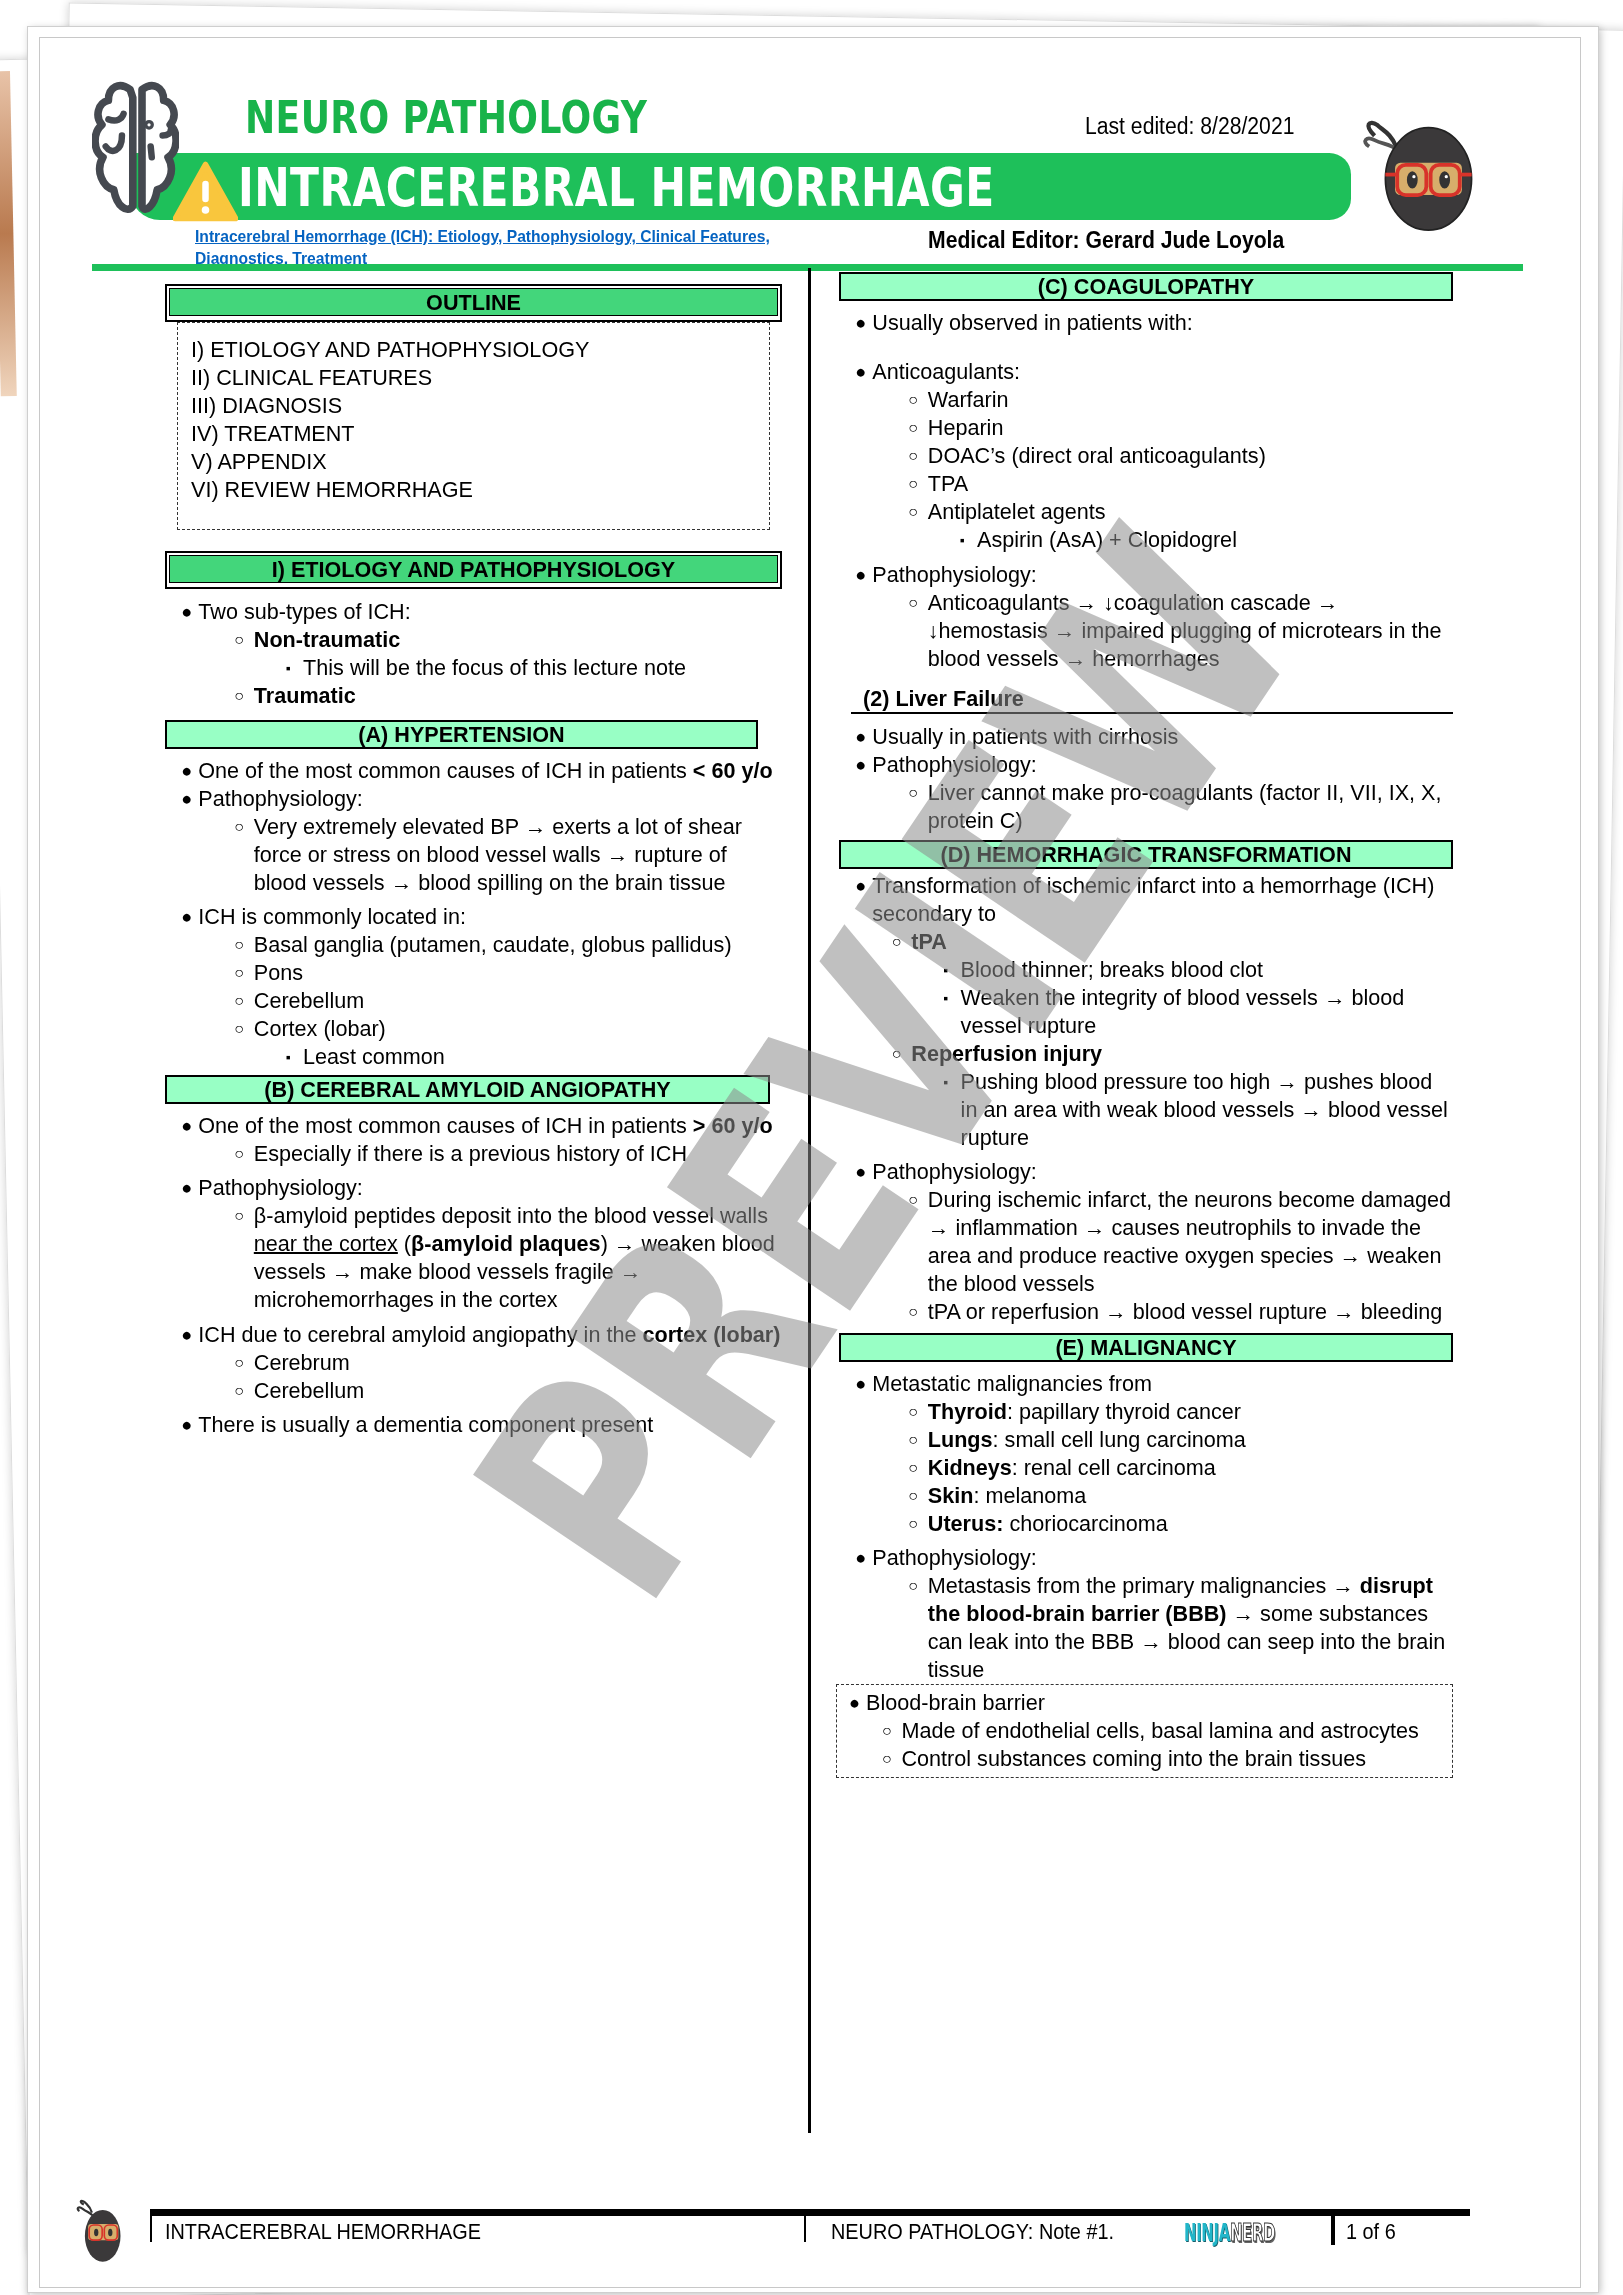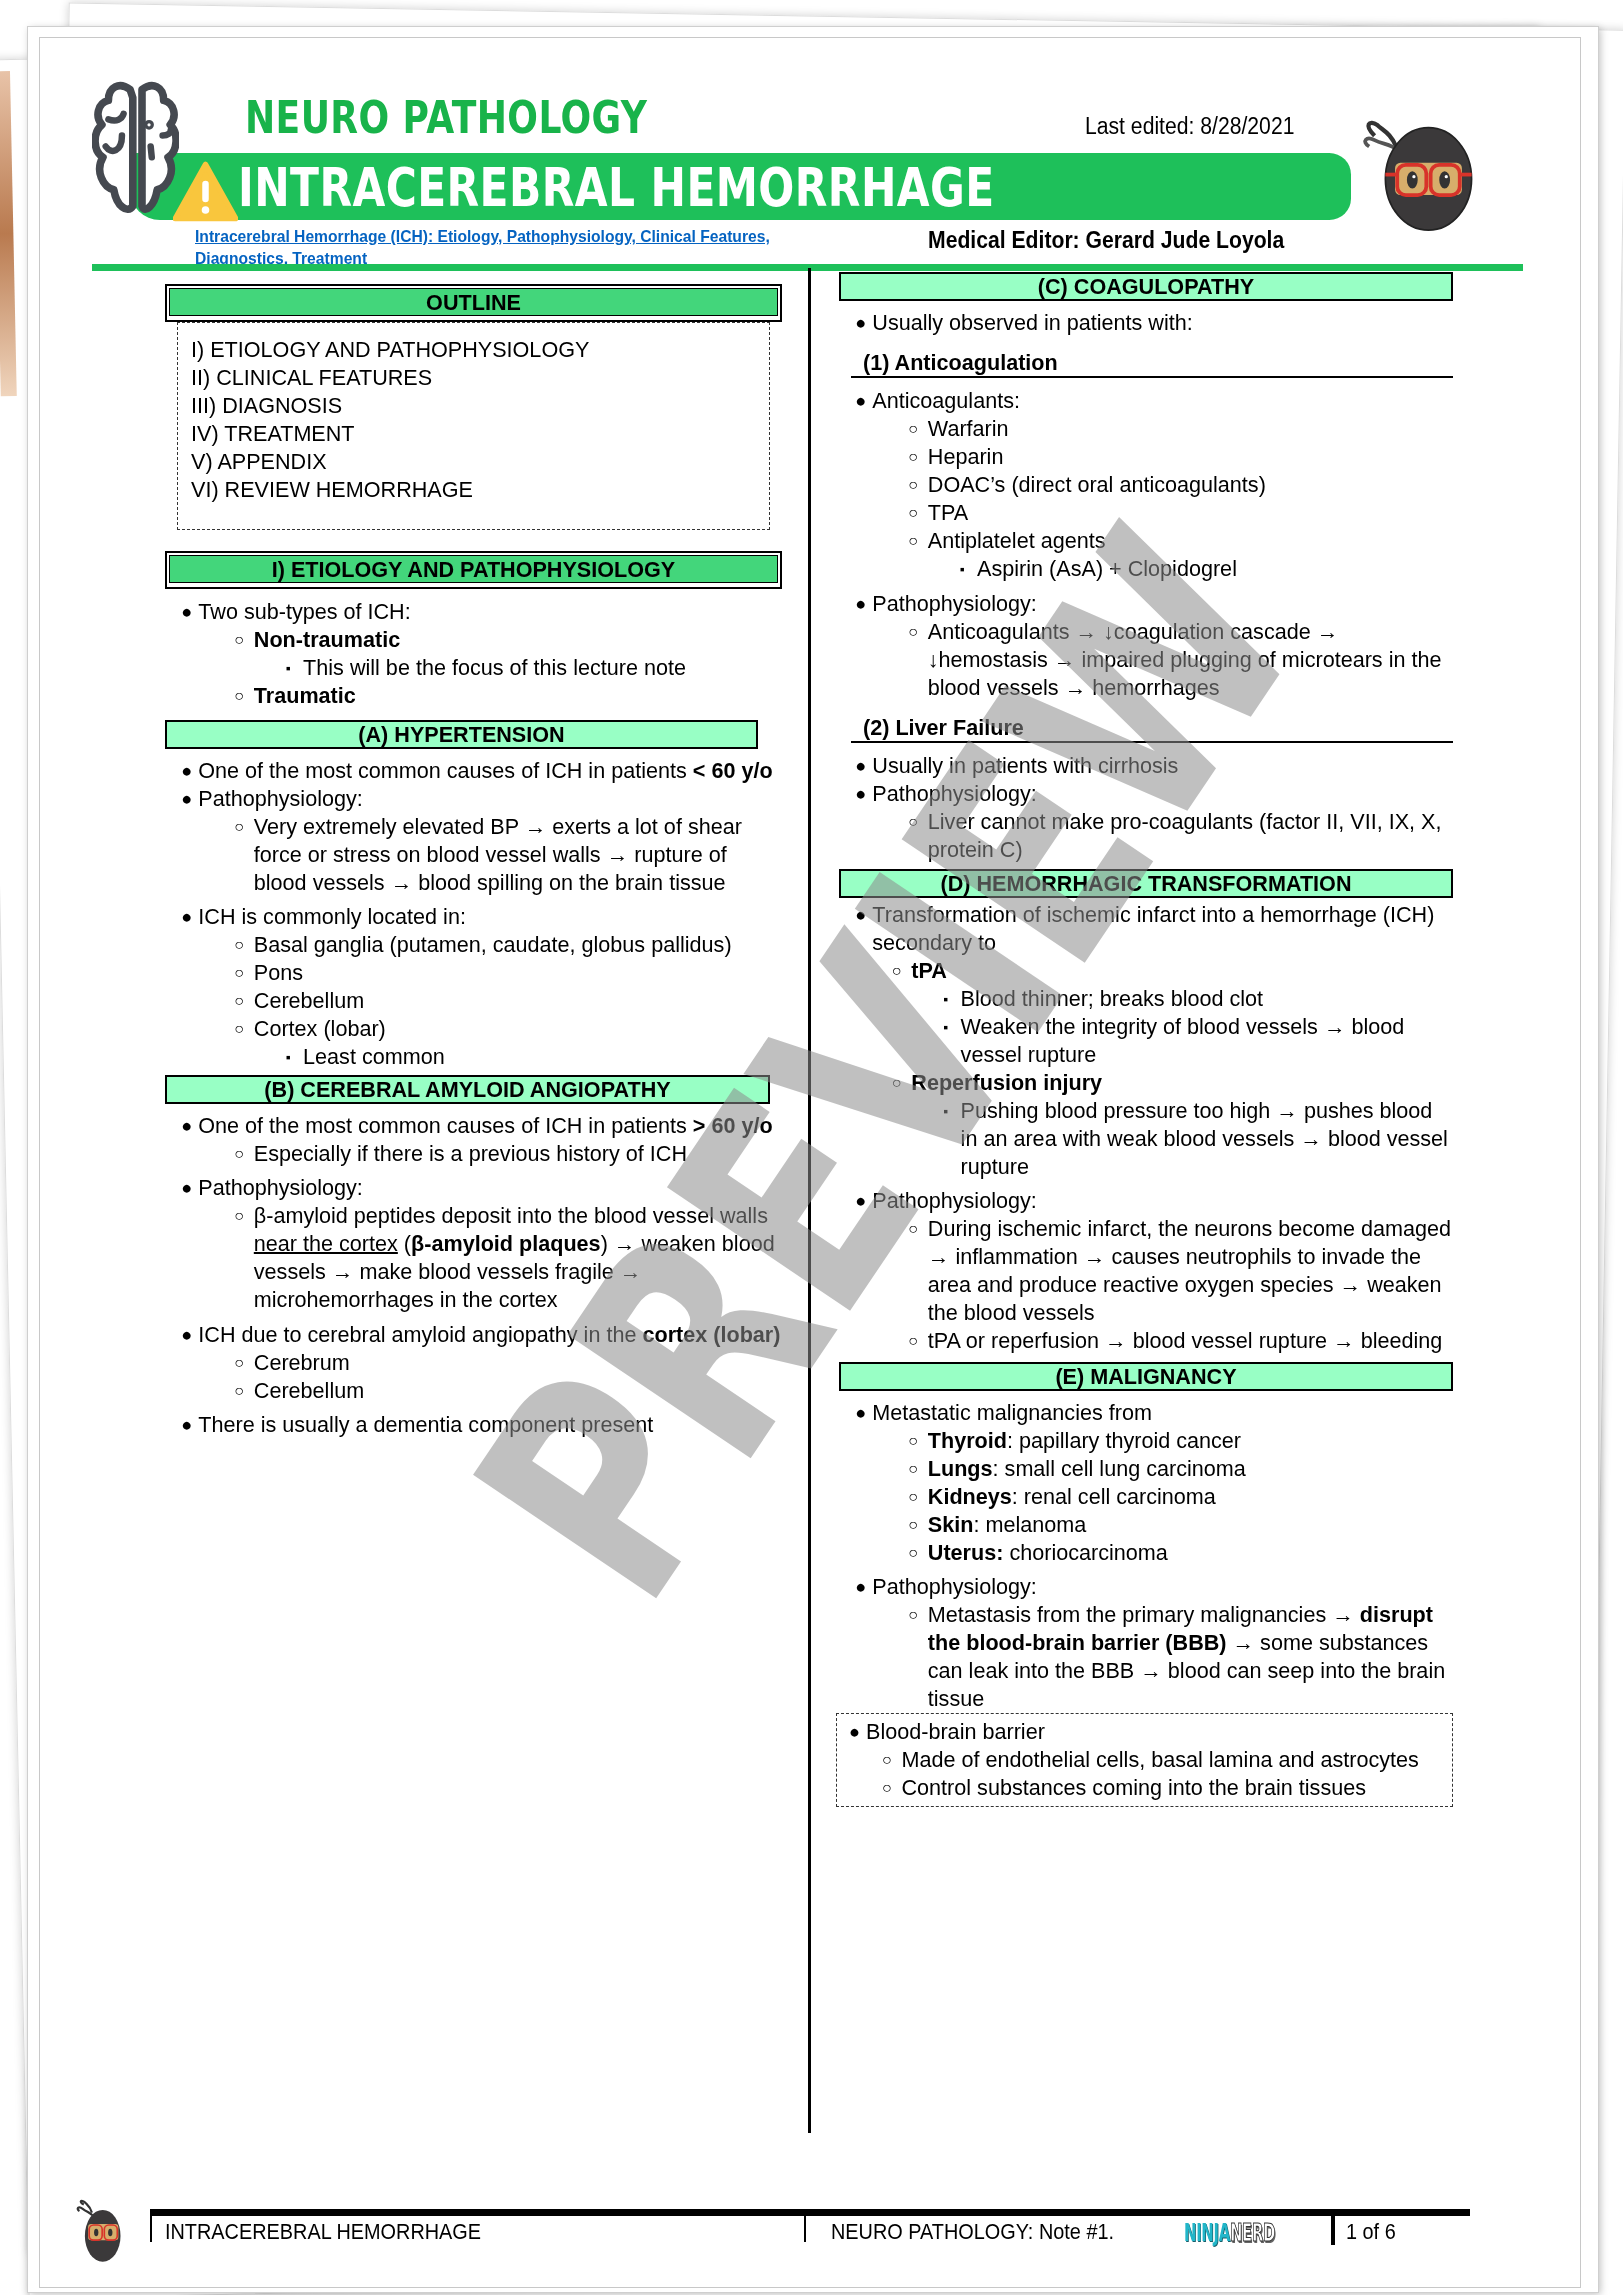--- a/index.html
+++ b/index.html
@@ -226,21 +226,20 @@
   </ul>
 </div>
 
 <div class="col col-right">
   <div class="sub-head">(C)  COAGULOPATHY</div>
   <div style="height:7.6px"></div>
   <ul class="l1">
     <li class="li1"><span class="bul bul1">●</span><span>Usually observed in patients with:</span></li>
   </ul>
   <div style="height:12px"></div>
-  <div class="num-head" style="padding-left:12px;margin-left:12px">(1)  Anticoagulation</div>
   <div style="height:9.7px"></div>
   <ul class="l1">
     <li class="li1"><span class="bul bul1">●</span><span>Anticoagulants:</span>
       <ul class="l2">
         <li class="li2"><span class="bul bul2">○</span><span>Warfarin</span></li>
         <li class="li2"><span class="bul bul2">○</span><span>Heparin</span></li>
         <li class="li2"><span class="bul bul2">○</span><span>DOAC’s (direct oral anticoagulants)</span></li>
         <li class="li2"><span class="bul bul2">○</span><span>TPA</span></li>
         <li class="li2"><span class="bul bul2">○</span><span>Antiplatelet agents</span>
           <ul class="l3">

